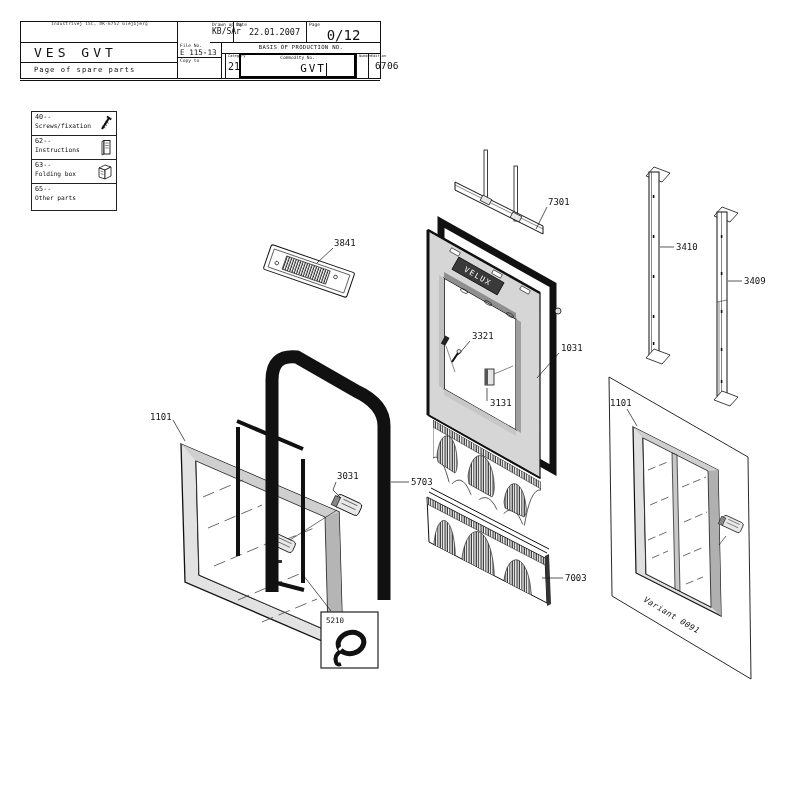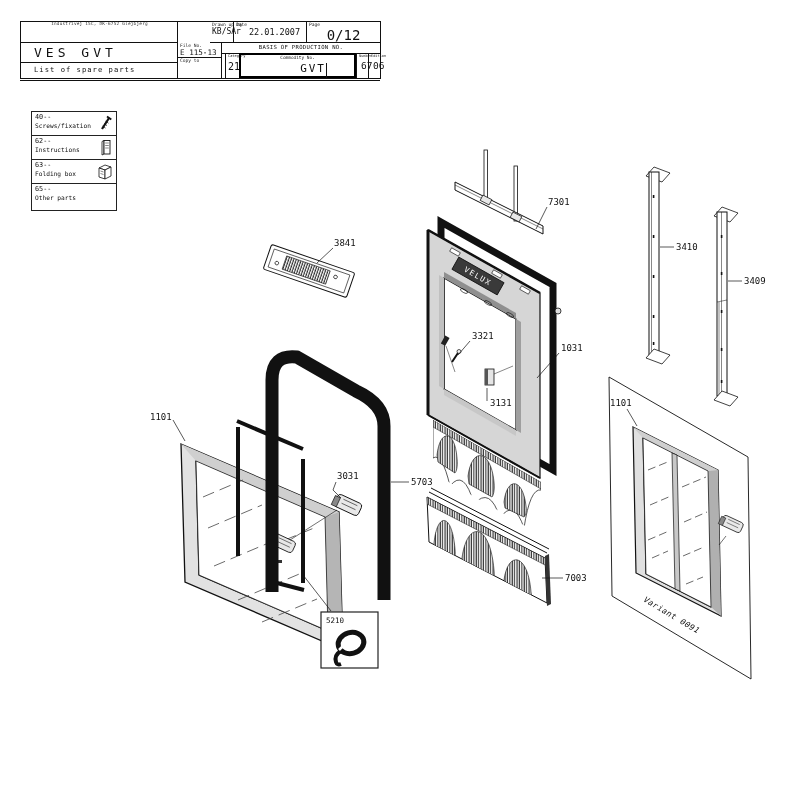--- a/index.html
+++ b/index.html
@@ -25,21 +25,21 @@
   .c-copy{left:157px;top:36px;width:44px;height:20px;border-right:1px solid #111;}
   .c-basis{left:201px;top:21px;width:158px;height:11px;border-bottom:1px solid #111;text-align:center;}
   .basis-t{position:static!important;font-size:5.6px;padding-top:2px;letter-spacing:.3px;}
   .c-cat{left:204px;top:32px;width:14px;height:24px;border-left:1px solid #111;}
   .c-comm{left:218px;top:31px;width:117px;height:25px;border:2px solid #000;}
   .comm-l{left:0;top:0;width:113px;height:8px;text-align:center;font-size:4.4px;padding-top:1px;}
   .comm-v{left:0;top:8px;width:85px;height:15px;text-align:right;font-size:11px;letter-spacing:2px;}
   .comm-b{left:85px;top:8px;width:27px;height:15px;border-left:1px solid #111;}
   .c-num{left:335px;top:32px;width:12px;height:24px;border-left:1px solid #111;}
   .c-ed{left:347px;top:32px;width:12px;height:24px;border-left:1px solid #111;}
-  .bigv{font-size:9.5px;padding:2px 0 0 4px;}
+  .bigv{font-size:9.5px;padding:2px 0 0 18px;}
   .catv{font-size:10px;padding:3px 0 0 2px;}
   .underline2{position:absolute;left:20px;top:80px;width:360px;height:1px;background:#111;}
   
   .legend{position:absolute;left:31px;top:111px;width:84px;height:98px;border:1px solid #222;}
   .lrow{position:relative;box-sizing:border-box;height:24px;border-top:1px solid #222;}
   .lrow:first-child{border-top:none;height:23px;}
   .lcode{font-size:6.8px;padding:2px 0 0 3px;line-height:1;}
   .llabel{font-size:6.2px;padding:2px 0 0 3px;line-height:1;}
   .licon{position:absolute;right:3px;top:2px;}
   svg text{font-family:"DejaVu Sans Mono",monospace;}
@@ -51,21 +51,21 @@
 
   <div class="hd">
     <div class="lblock">
       <div class="lrow1">
         <div class="address">Industrivej 15C, DK-6752 Glejbjerg</div>
       </div>
       <div class="lrow2">
         <div class="product">VES GVT</div>
       </div>
       <div class="lrow3">
-        <div class="subtitle">List of spare parts</div>
+        <div class="subtitle">Page of spare parts</div>
       </div>
     </div>
     <div class="c-drawn">
       <div class="tl" style="position:static">Drawn up by</div>
       <div class="val" style="position:static;padding-left:2px;">KB/SAr</div>
     </div>
     <div class="c-date">
       <div class="tl" style="position:static">Date</div>
       <div class="val" style="position:static;text-align:center;font-size:8.5px;">22.01.2007</div>
     </div>

